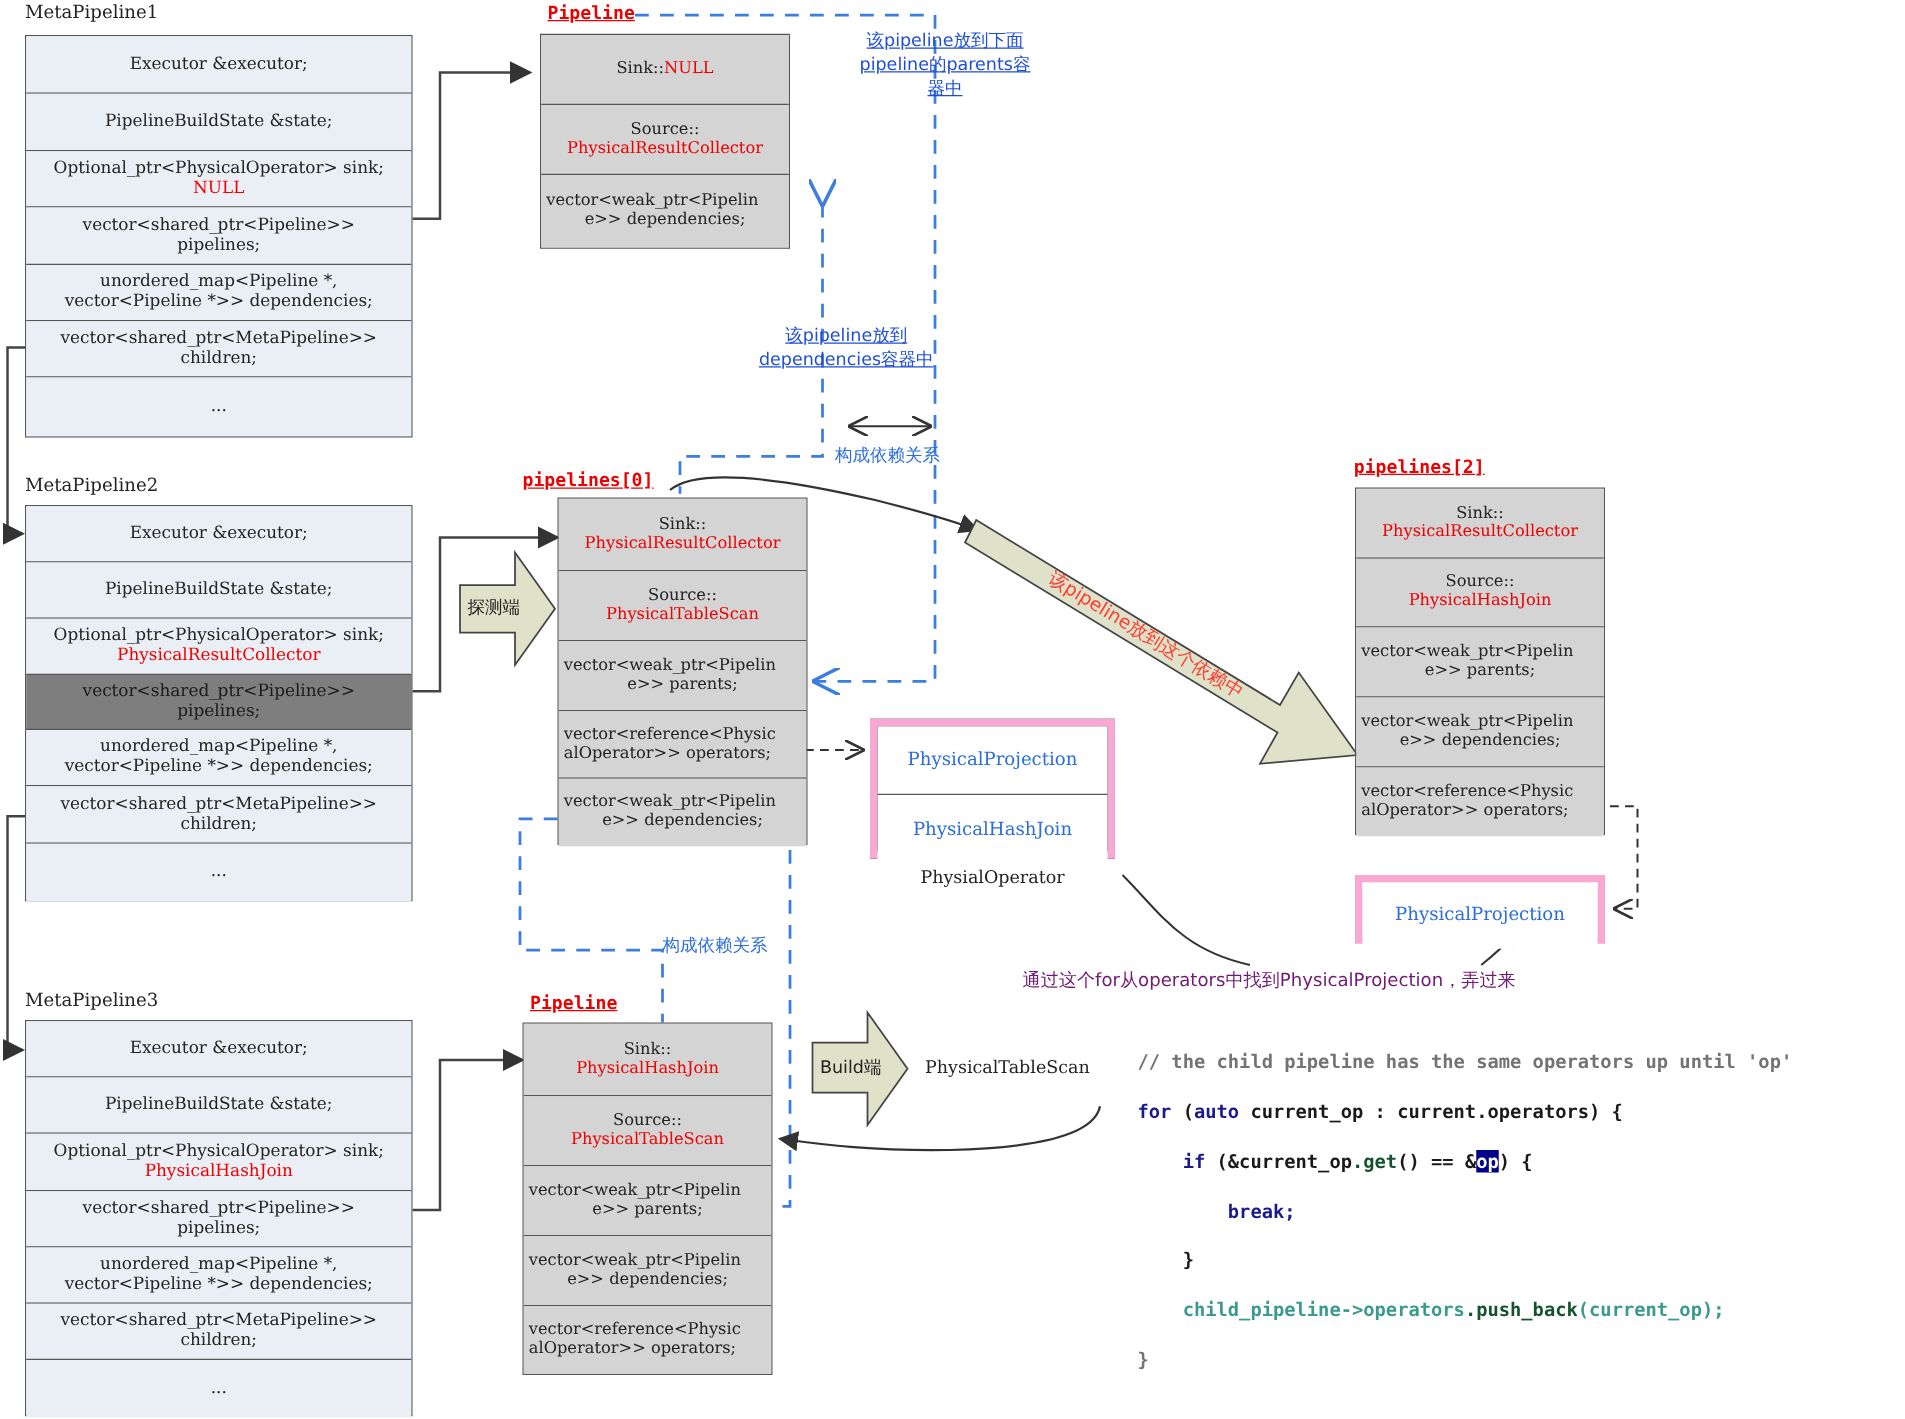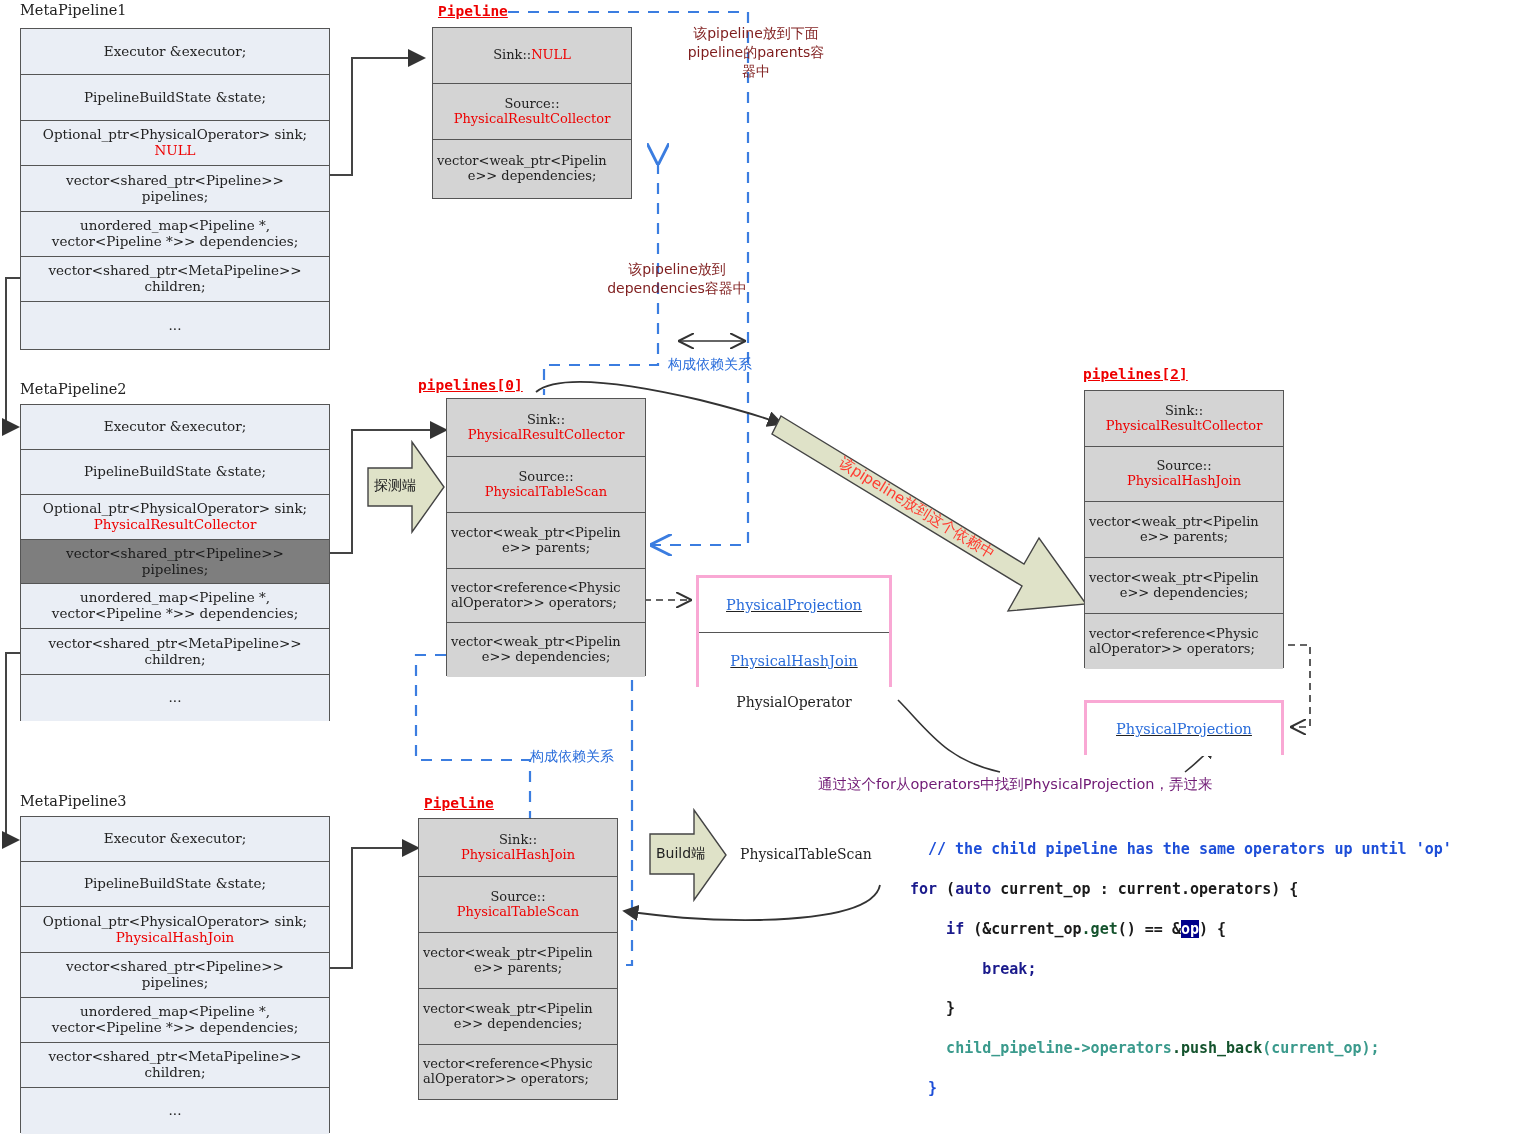--- a/index.html
+++ b/index.html
@@ -22,41 +22,41 @@
   
   .pipe .row{background:#d4d4d4;font-size:13px;}
 
   .boxlabel{position:absolute;font-size:14px;white-space:nowrap;}
   .boxlabel.red{color:#ee0000;font-weight:bold;font-family:"DejaVu Sans Mono","Liberation Mono",monospace;font-size:14.5px;text-decoration:underline;}
   .boxlabel.plain{color:#222;font-size:14.5px;}
 
   .red{color:#ee0000;}
 
   
-  .opbox{position:absolute;border:3px solid #f9a8d4;background:#000000;box-sizing:border-box;text-decoration:underline;}
+  .opbox{position:absolute;border:6px solid #f9a8d4;background:#000000;box-sizing:border-box;}
   .opbox .row{background:#fff;font-size:14.5px;color:#2a6ddb;}
 
   .caption{position:absolute;font-size:14px;text-align:center;color:#222;}
   .cn{font-family:"DejaVu Sans","Liberation Sans",sans-serif;}
-  .cn-note{position:absolute;font-size:14px;line-height:1.35;text-align:center;color:#7f1d1d;}
+  .cn-note{position:absolute;font-size:14px;line-height:1.35;text-align:center;color:#1d4ed8;text-decoration:underline;}
   .cn-blue{position:absolute;font-size:14px;color:#2a6ddb;white-space:nowrap;}
   .cn-red{position:absolute;font-size:14.5px;color:#701a75;white-space:nowrap;}
 
   
   .blockarrow{position:absolute;}
   .blockarrow .txt{position:absolute;font-size:14px;white-space:nowrap;color:#222;}
 
   
   .diag-label{position:absolute;color:#ff3b30;font-size:15px;white-space:nowrap;
               transform-origin:left center;}
 
   
   .code{position:absolute;font-family:"DejaVu Sans Mono","Liberation Mono",monospace;
         font-size:15px;font-weight:bold;line-height:1.33;white-space:pre;}
-  .c-com{color:#1d4ed8;margin-left:18px;}
+  .c-com{color:#737373;}
   .c-kw{color:#1a1a8c;}
   .c-fn{color:#14532d;}
   .c-id{color:#3a9a8c;}
   .c-pl{color:#1a1a1a;}
   .c-sel{background:#00008b;color:#ffffff;}
 </style>
 </head>
 <body>
 
 <div class="stage">

